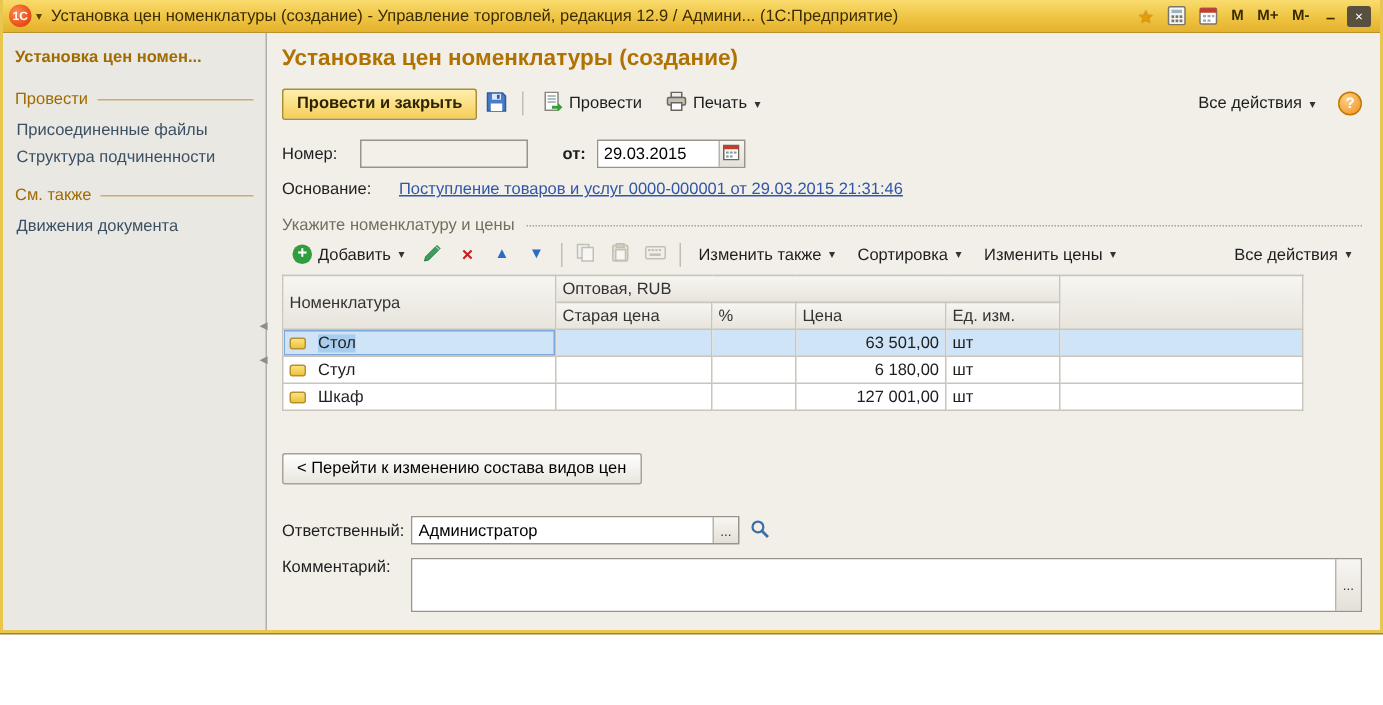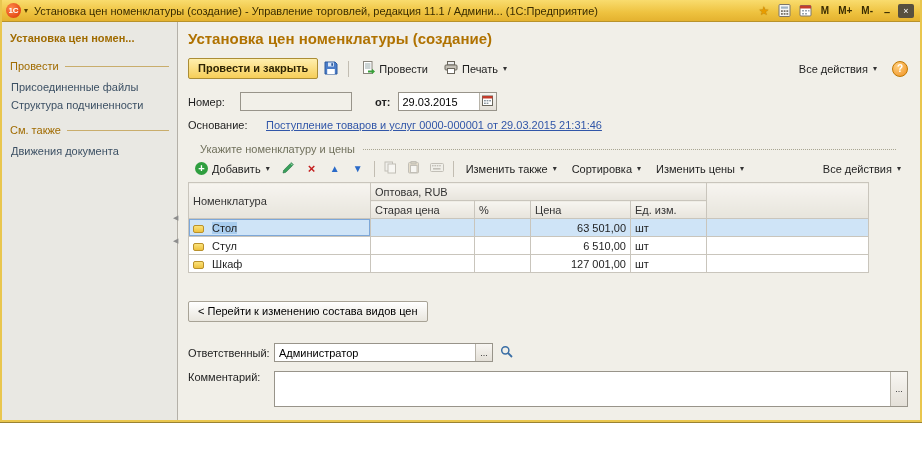--- a/index.html
+++ b/index.html
@@ -65,21 +65,21 @@
   .tinput { font:inherit; height:19px; border:1px solid #98948a; background:#fff; padding:0 4px; }
   .tinput.number { width:112px; background:#f2f0e9; }
   .input-wrap { display:inline-flex; align-items:stretch; border:1px solid #98948a; background:#fff; height:19px; }
   .input-wrap .tinput { border:none; height:100%; }
   .input-wrap .tinput.date { width:80px; }
   .input-wrap .tinput.resp { width:200px; }
   .in-btn { border:none; border-left:1px solid #b8b4aa; background:linear-gradient(#f8f6f2,#e4e0d8); width:17px; padding:0;
             cursor:pointer; display:flex; align-items:center; justify-content:center; font-size:9px; color:#333; }
   .input-wrap.tall { height:36px; flex:1; }
   .link { color:#3156a8; text-decoration:underline; cursor:pointer; white-space:nowrap; }
-  .group-row { display:flex; align-items:center; gap:8px; color:#70705c; margin:0 12px 3px; }
+  .group-row { display:flex; align-items:center; gap:8px; color:#70705c; margin:0 0 3px; }
   .group-row::after { content:""; flex:1; border-top:1px dotted #a8a592; }
 
   
   .ttoolbar { display:flex; align-items:center; gap:1px; margin:0 0 3px; }
   table.grid { border-collapse:collapse; table-layout:fixed; width:680px; background:#fff; }
   .grid th, .grid td { border:1px solid #c9c5bc; padding:0 4px; height:18px; font-weight:normal; text-align:left;
                        white-space:nowrap; overflow:hidden; }
   .grid thead th { background:linear-gradient(#f7f5f0,#e7e4dc); color:#333; }
   .grid td.num { text-align:right; }
   tr.selected td { background:#cfe4f7; }
@@ -94,21 +94,21 @@
   .search-btn { margin-left:2px; }
 </style>
 </head>
 <body>
 
 <div class="window">
 
   <div class="titlebar">
     <span class="logo">1С</span>
     <span class="tb-caret">▾</span>
-    <span class="title-text">Установка цен номенклатуры (создание) - Управление торговлей, редакция 11.1 / Админи...  (1С:Предприятие)</span>
+    <span class="title-text">Установка цен номенклатуры (создание) - Управление торговлей, редакция 12.9 / Админи...  (1С:Предприятие)</span>
     <span class="tb-ic star">★</span>
     <span class="tb-ic">
       <svg width="13" height="13" viewBox="0 0 13 13">
           <rect x="1" y="0.5" width="11" height="12" rx="1" fill="#f5f5f2" stroke="#7a766c"></rect>
           <rect x="3" y="2.5" width="7" height="2.2" fill="#9fb3c4"></rect>
           <g fill="#7a766c">
             <rect x="3" y="6.2" width="1.8" height="1.8"></rect>
             <rect x="5.7" y="6.2" width="1.8" height="1.8"></rect>
             <rect x="8.4" y="6.2" width="1.8" height="1.8"></rect>
             <rect x="3" y="9" width="1.8" height="1.8"></rect>
@@ -327,21 +327,21 @@
             <td>шт</td>
             <td></td>
           </tr>
           <tr>
             <td class="name-cell">
               <span class="row-icon"></span>
               <span>Стул</span>
             </td>
             <td></td>
             <td></td>
-            <td class="num">6 510,00</td>
+            <td class="num">6 180,00</td>
             <td>шт</td>
             <td></td>
           </tr>
           <tr>
             <td class="name-cell">
               <span class="row-icon"></span>
               <span>Шкаф</span>
             </td>
             <td></td>
             <td></td>

